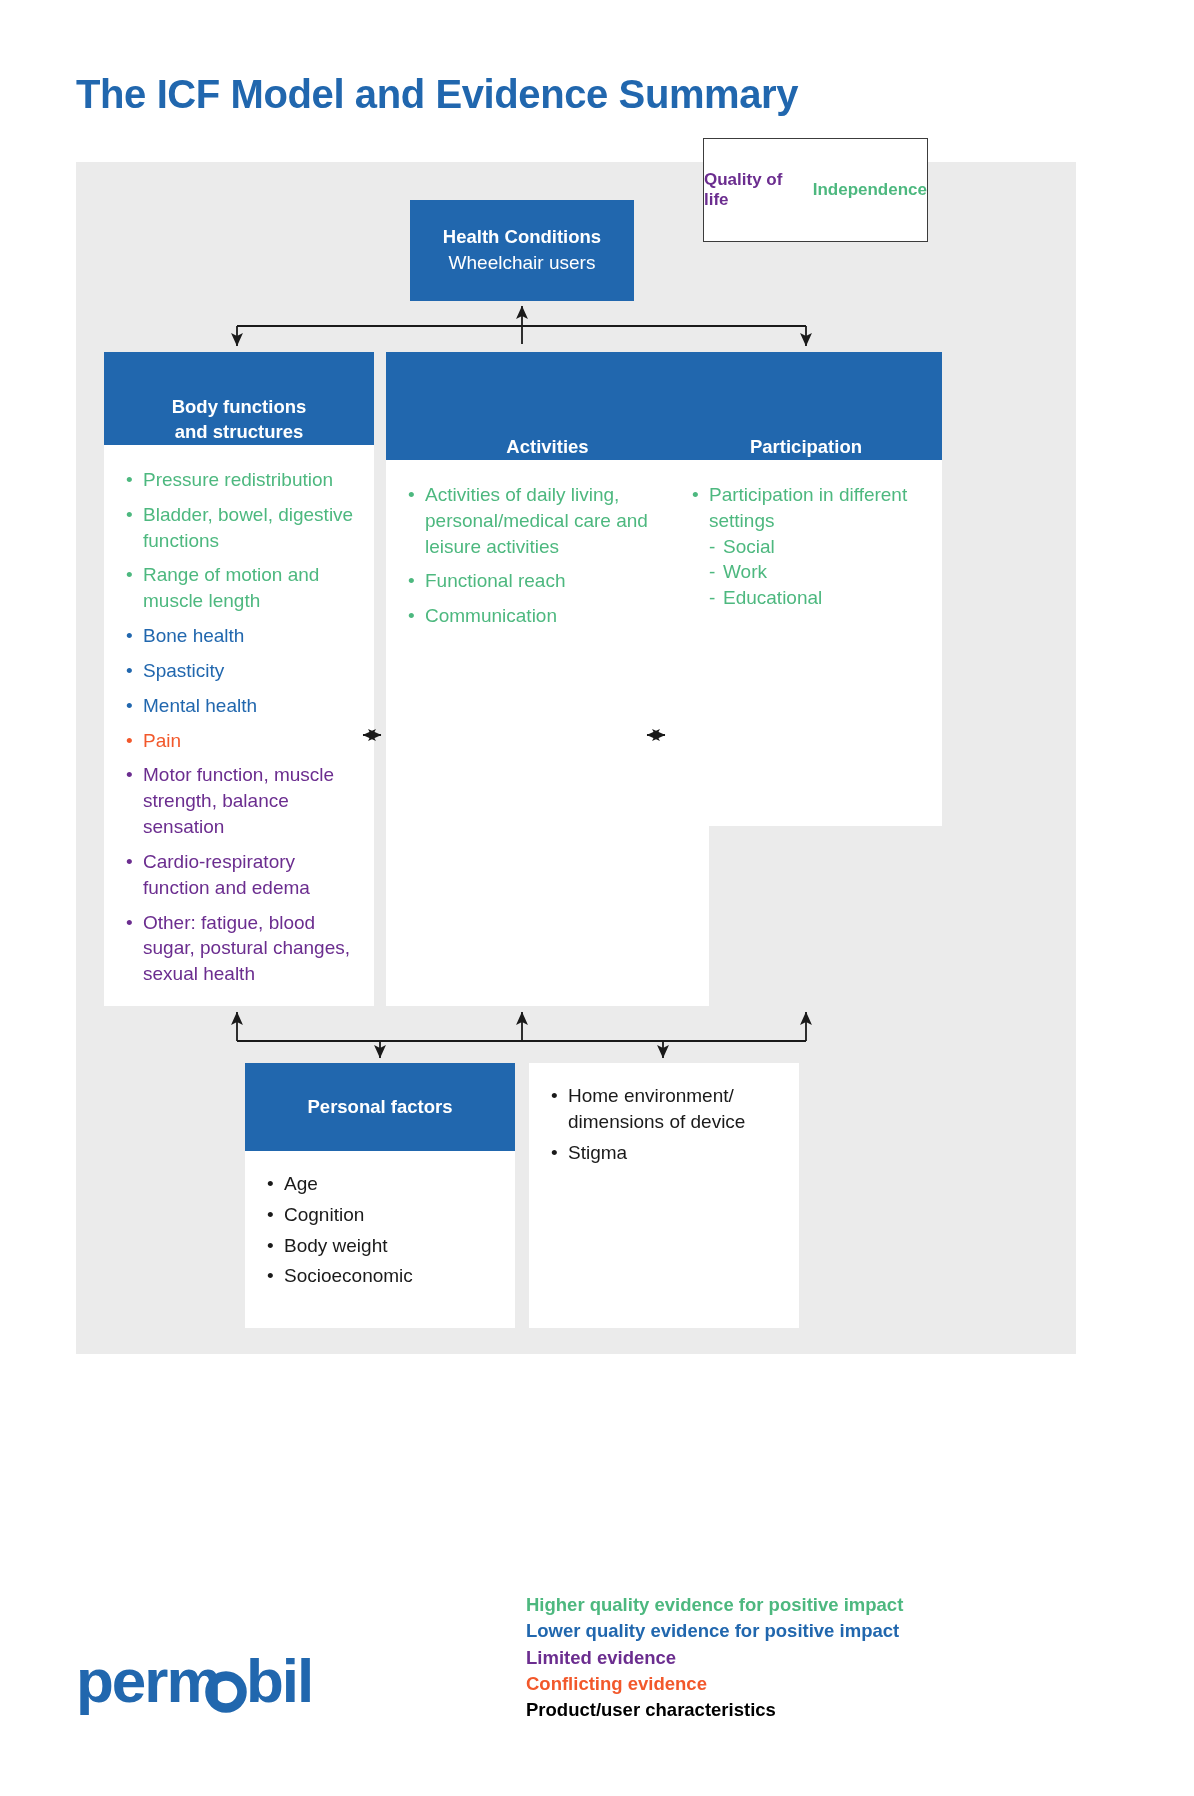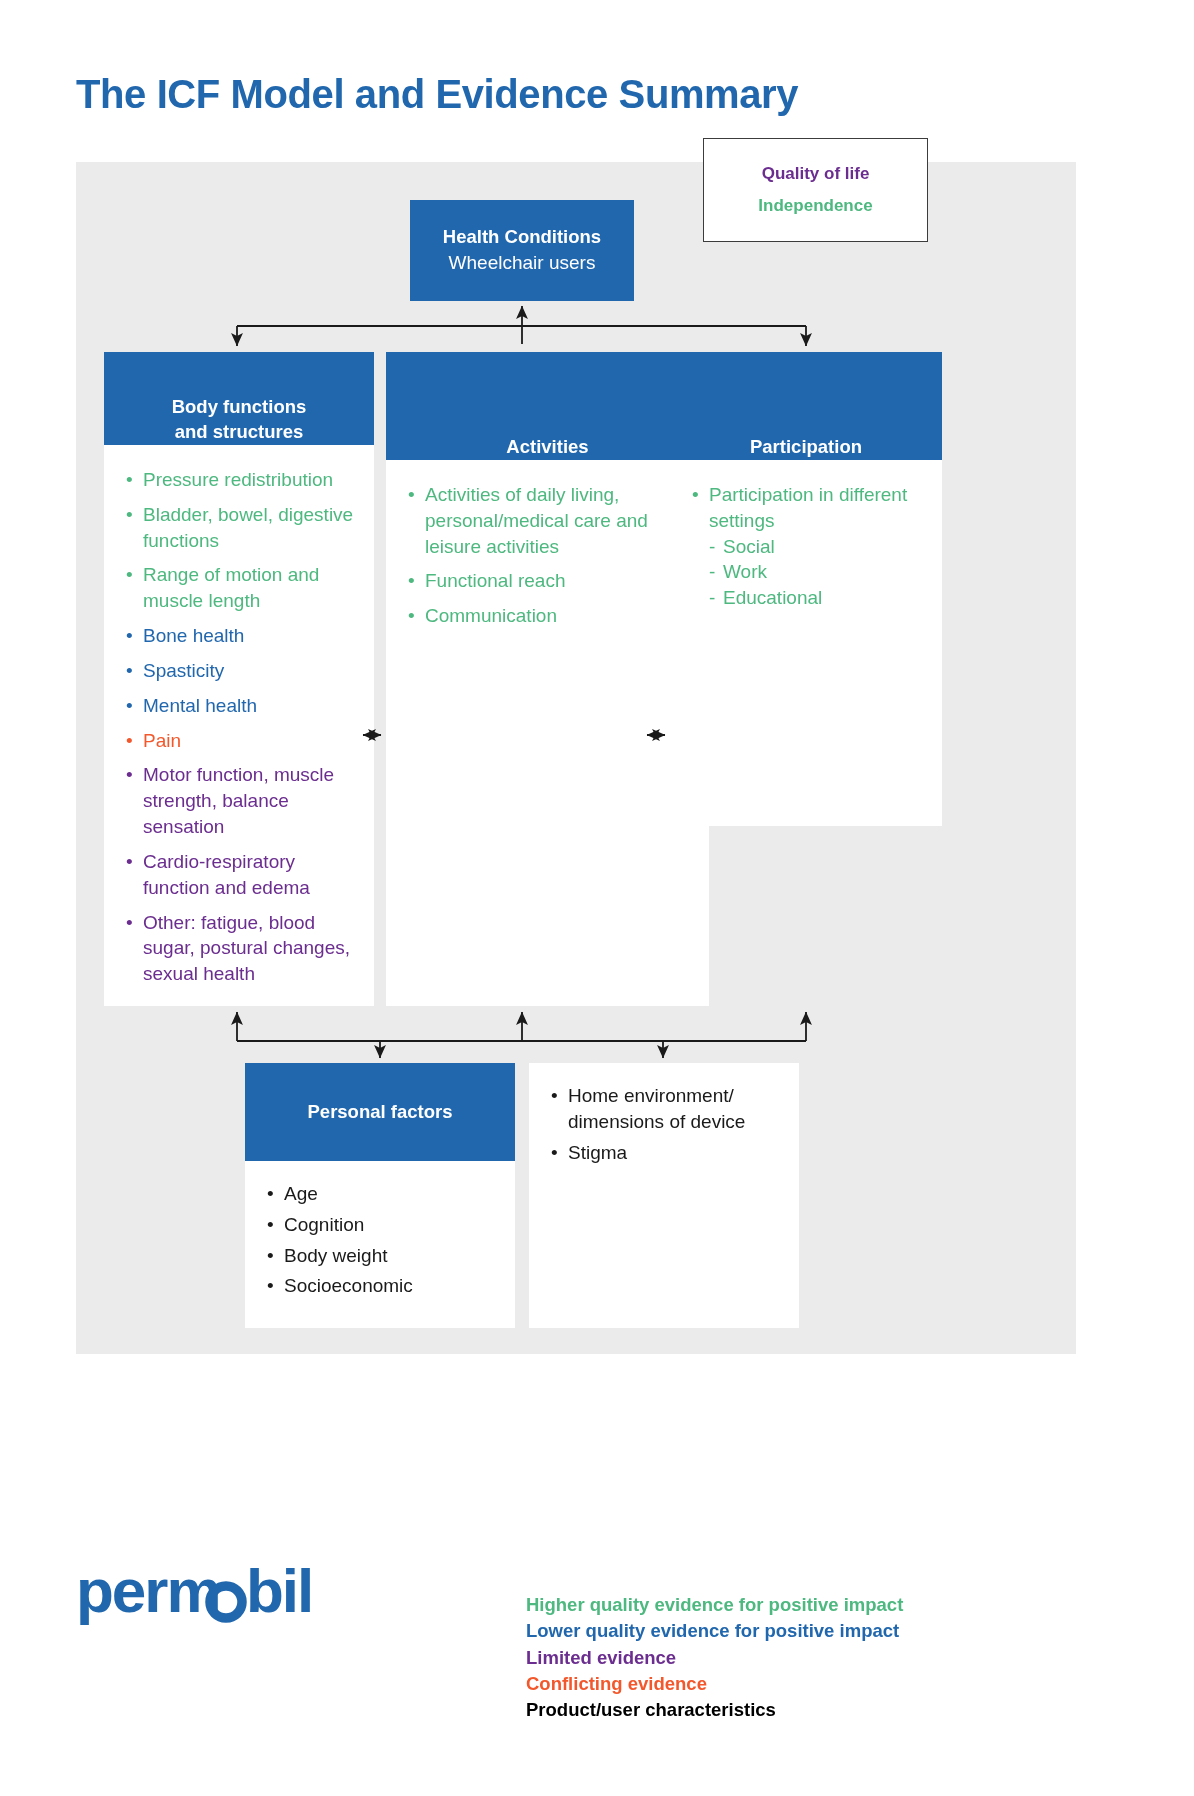--- a/index.html
+++ b/index.html
@@ -22,21 +22,21 @@
     position: absolute; left: 76px; top: 162px;
     width: 1000px; height: 1192px;
     background: #ebebeb;
   }
 
   
   .qol-box {
     position: absolute; left: 703px; top: 138px;
     width: 225px; height: 104px;
     background: #ffffff; border: 1.5px solid #3c3c3c;
-    display: flex; flex-direction: column;
+    display: flex; 
     align-items: center; justify-content: center; gap: 12px;
     z-index: 6;
   }
   .qol-line1 { font-size: 17px; font-weight: bold; color: #6B2D8F; }
   .qol-line2 { font-size: 17px; font-weight: bold; color: #4DB87F; }
 
   
   .health-box {
     position: absolute; left: 410px; top: 200px;
     width: 224px; height: 101px;
@@ -99,33 +99,33 @@
 
   
   .fbox {
     position: absolute; top: 1063px;
     background: #ffffff;
     display: flex; flex-direction: column;
   }
   .fbox-1 { left: 245px; width: 270px; height: 265px; }
   .fbox-2 { left: 529px; width: 270px; height: 265px; }
   .fbox-head {
-    background: #2167AE; color: #ffffff; height: 98px;
+    background: #2167AE; color: #ffffff; height: 88px;
     display: flex; align-items: center; justify-content: center;
     font-size: 18.5px; font-weight: bold; text-align: center;
   }
   .fbox-body { flex: 1; padding: 20px 14px 10px 22px; }
   .fbox-body ul.blist > li { margin-bottom: 5px; }
 
   
   .wires { position: absolute; left: 0; top: 0; width: 1194px; height: 1796px; pointer-events: none; z-index: 4; }
 
   
   .logo {
-    position: absolute; left: 76px; top: 1558px;
+    position: absolute; left: 76px; top: 1648px;
     width: 300px; height: 70px;
   }
   .legend {
     position: absolute; left: 526px; top: 1592px;
     display: flex; flex-direction: column;
   }
   .legend div { font-size: 18.5px; font-weight: bold; line-height: 1.42; }
   .lg-green  { color: #4DB87F; }
   .lg-blue   { color: #2167AE; }
   .lg-purple { color: #6B2D8F; }

